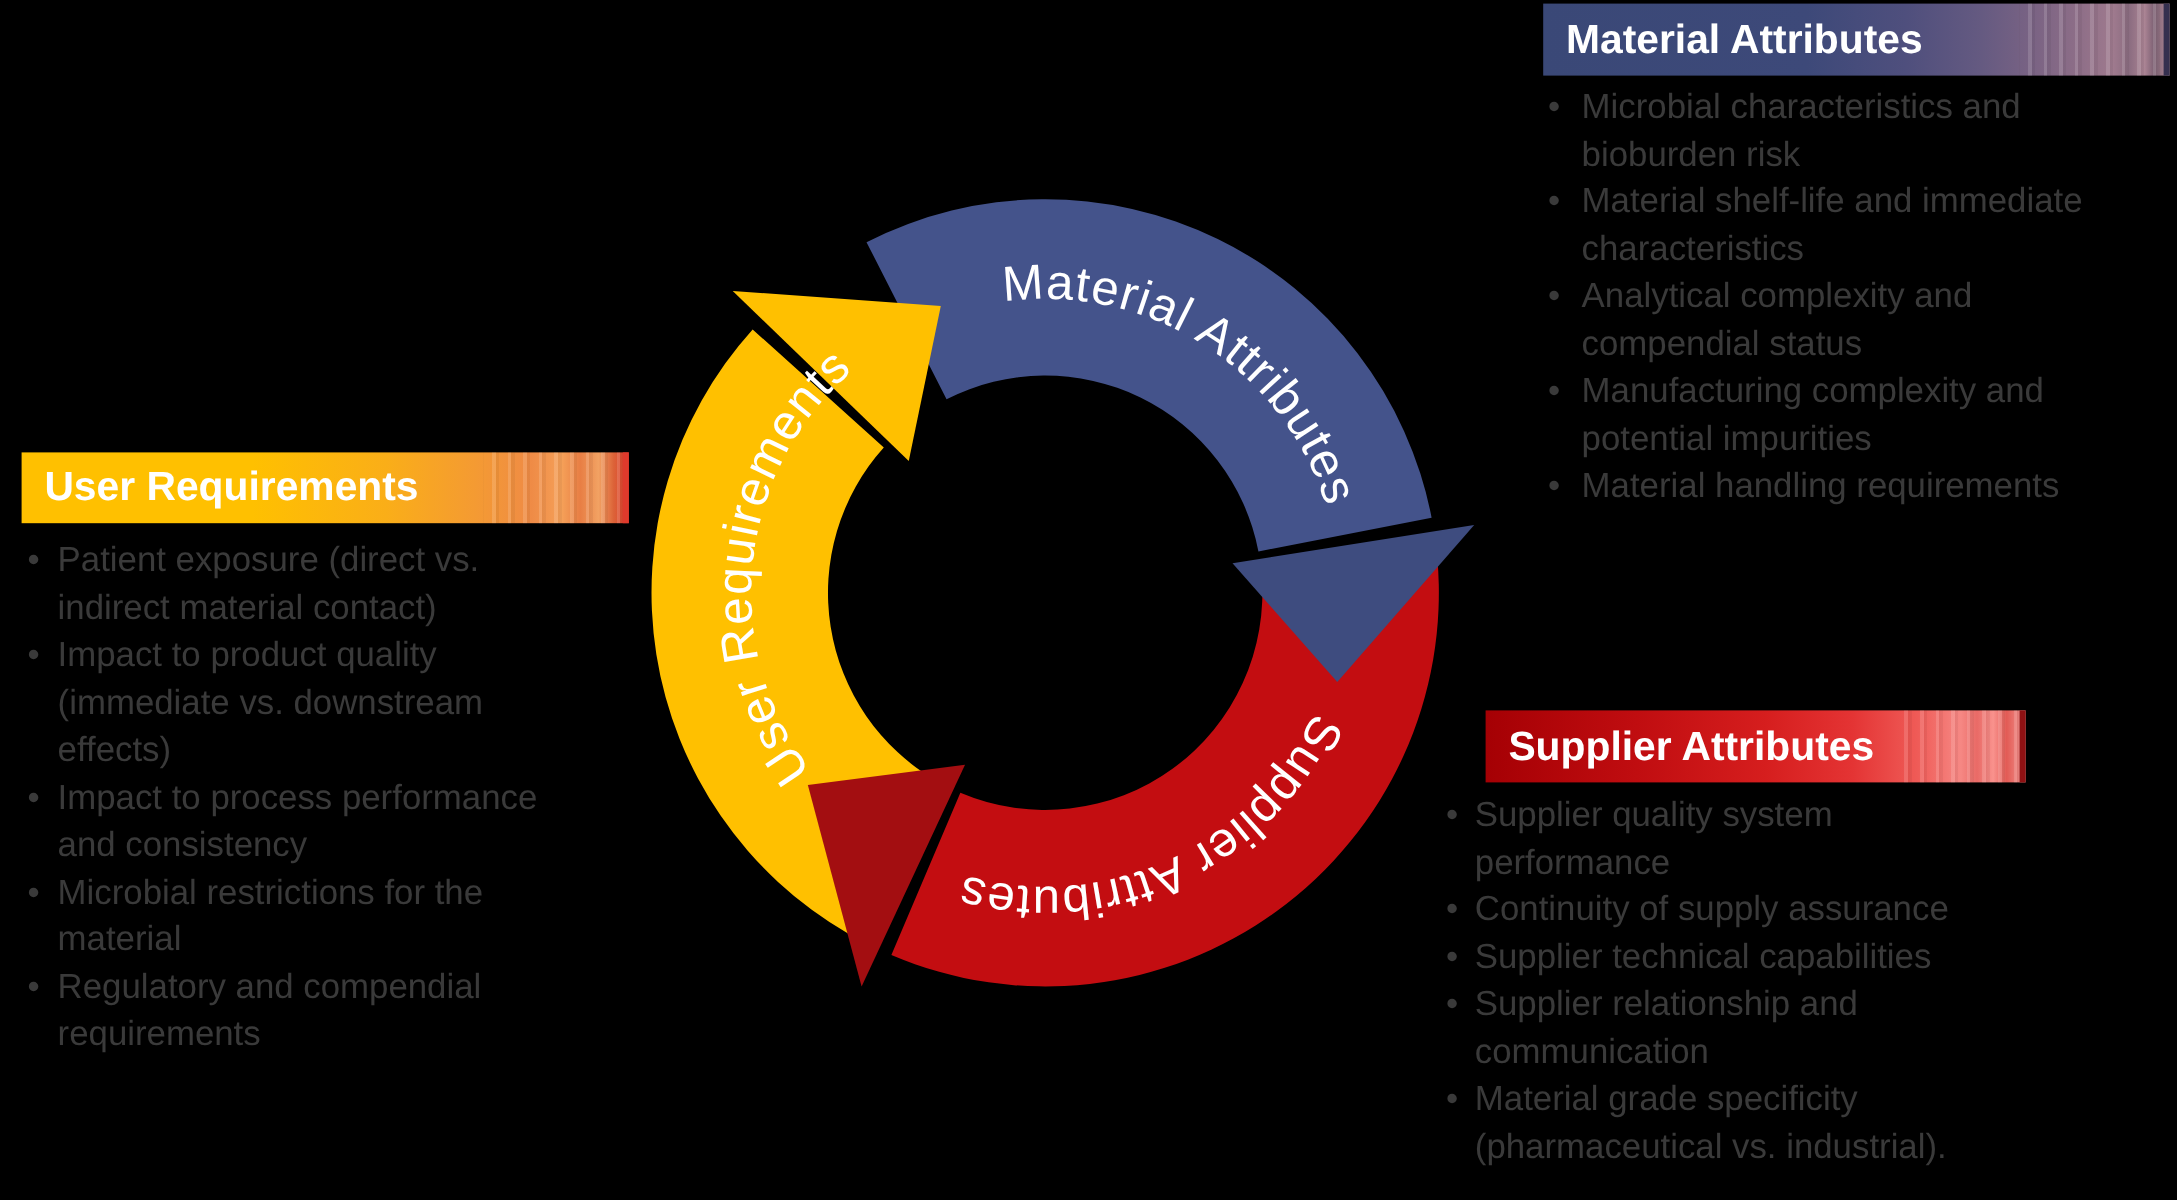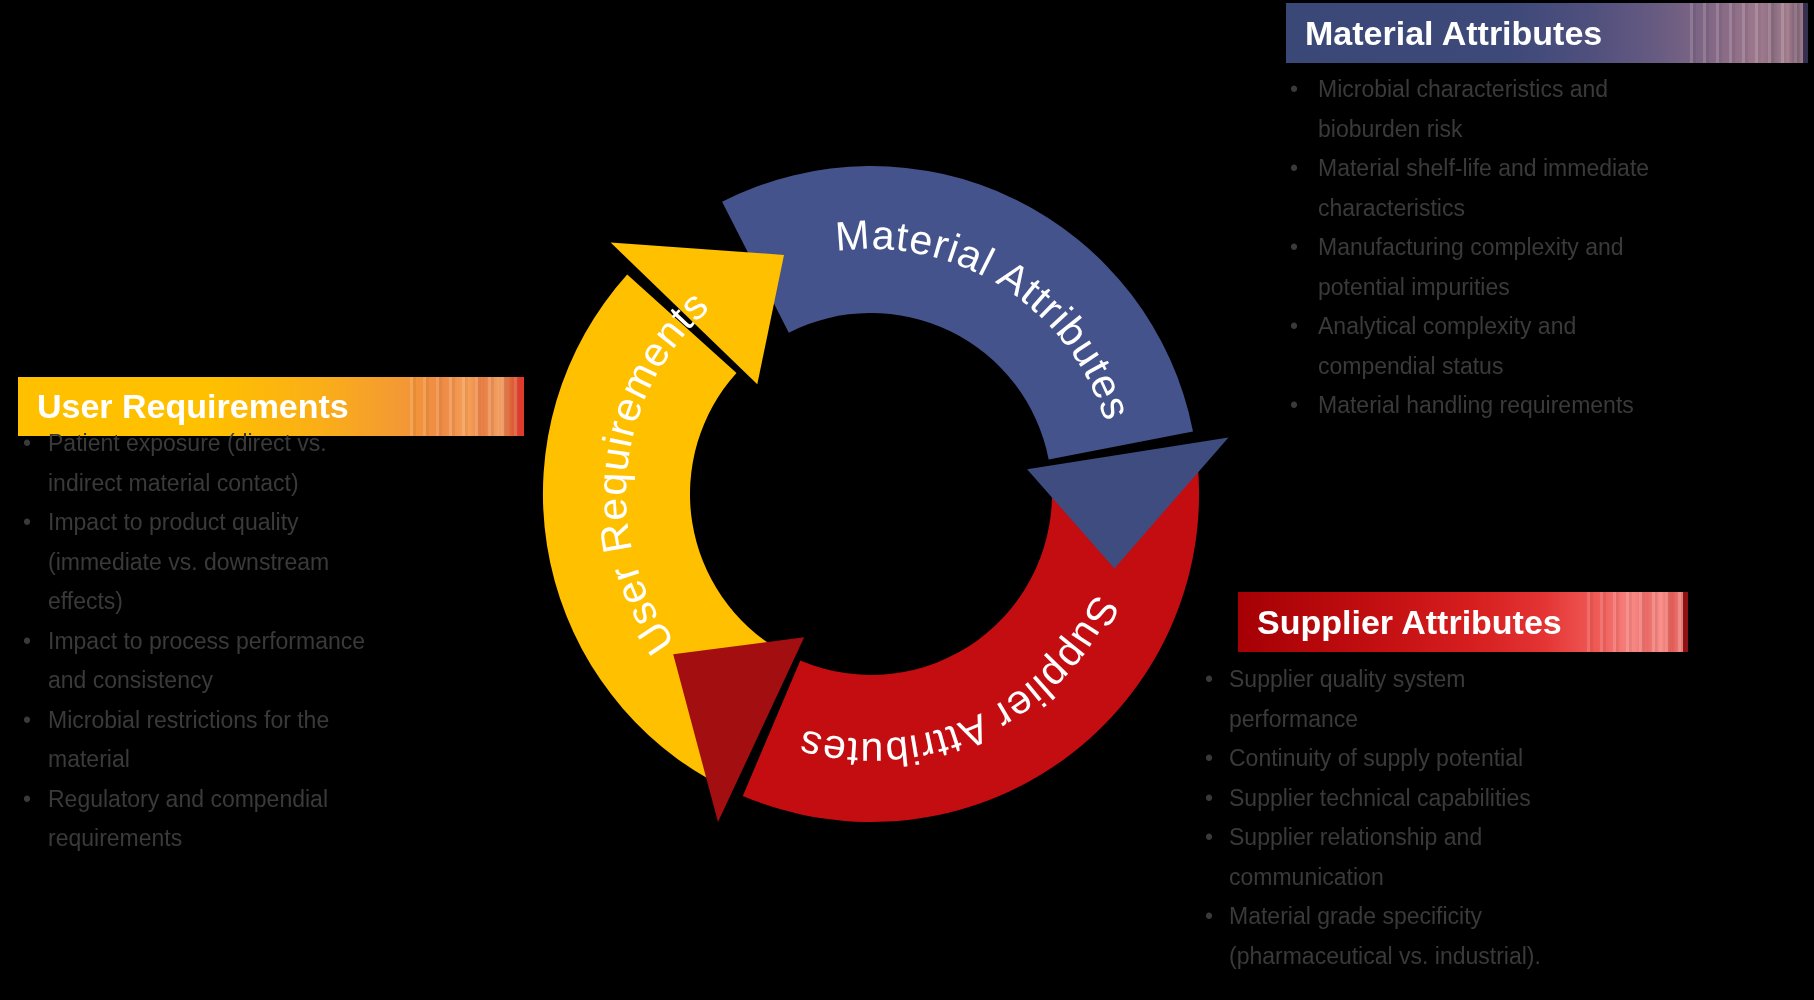--- a/index.html
+++ b/index.html
@@ -25,31 +25,31 @@
       rgba(0,0,0,0.05) 10px 13px);
     pointer-events:none;
   }
   .bar .edge{position:absolute;right:0;top:0;height:100%;width:5px;}
   .user-bar  .edge{background:#DF3A2C;}
   .material-bar .edge{background:#35304F;}
   .supplier-bar .edge{background:#8E1113;}
   
   ul.bullets{
     position:absolute;margin:0;padding:0;list-style:none;
-    color:var(--bullet-color);font-size:23px;line-height:39.5px;
+    color:var(--bullet-color);font-size:29px;line-height:39.5px;
   }
   ul.bullets li{
     position:relative;white-space:pre-line;margin:0;
   }
   ul.bullets li::before{
     content:"\2022";
     position:absolute;top:0;
     color:var(--bullet-color);
   }
-  .user-list{left:18px;top:424px;width:470px;}
+  .user-list{left:18px;top:448px;width:470px;}
   .user-list li{padding-left:30px;}
   .user-list li::before{left:5px;}
   .material-list{left:1286px;top:70px;width:510px;}
   .material-list li{padding-left:32px;}
   .material-list li::before{left:4px;}
   .supplier-list{left:1200px;top:660px;width:445px;}
   .supplier-list li{padding-left:29px;}
   .supplier-list li::before{left:5px;}
   
   .user-bar{left:18px;top:377px;width:506px;height:59px;}
@@ -107,34 +107,34 @@
 <div class="bar material-bar" style="background: linear-gradient(90deg, rgb(58, 72, 119) 0%, rgb(61, 73, 121) 42%, rgb(79, 79, 125) 58%, rgb(101, 90, 129) 70%, rgb(124, 100, 132) 79%, rgb(143, 111, 136) 86%, rgb(159, 122, 142) 91%, rgb(138, 108, 128) 93.5%, rgb(171, 132, 148) 96%, rgb(125, 97, 116) 97.5%, rgb(176, 138, 151) 100%);">
   <span>Material Attributes</span>
   <span class="streaks"></span>
   <span class="edge"></span>
 </div>
 <ul class="bullets material-list">
     <li>Microbial characteristics and
 bioburden risk</li>
     <li>Material shelf-life and immediate
 characteristics</li>
+    <li>Analytical complexity and
+compendial status</li>
     <li>Manufacturing complexity and
 potential impurities</li>
-    <li>Analytical complexity and
-compendial status</li>
     <li>Material handling requirements</li>
   </ul>
 
 <div class="bar supplier-bar" style="background: linear-gradient(90deg, rgb(165, 0, 4) 0%, rgb(192, 13, 16) 28%, rgb(214, 30, 30) 52%, rgb(228, 52, 52) 68%, rgb(239, 91, 87) 80%, rgb(246, 136, 132) 88%, rgb(233, 106, 102) 91%, rgb(249, 146, 141) 94%, rgb(226, 91, 85) 96.5%, rgb(245, 155, 151) 100%);">
   <span>Supplier Attributes</span>
   <span class="streaks"></span>
   <span class="edge"></span>
 </div>
 <ul class="bullets supplier-list">
     <li>Supplier quality system
 performance</li>
-    <li>Continuity of supply potential</li>
+    <li>Continuity of supply assurance</li>
     <li>Supplier technical capabilities</li>
     <li>Supplier relationship and
 communication</li>
     <li>Material grade specificity
 (pharmaceutical vs. industrial).</li>
   </ul>
 
 </body></html>

